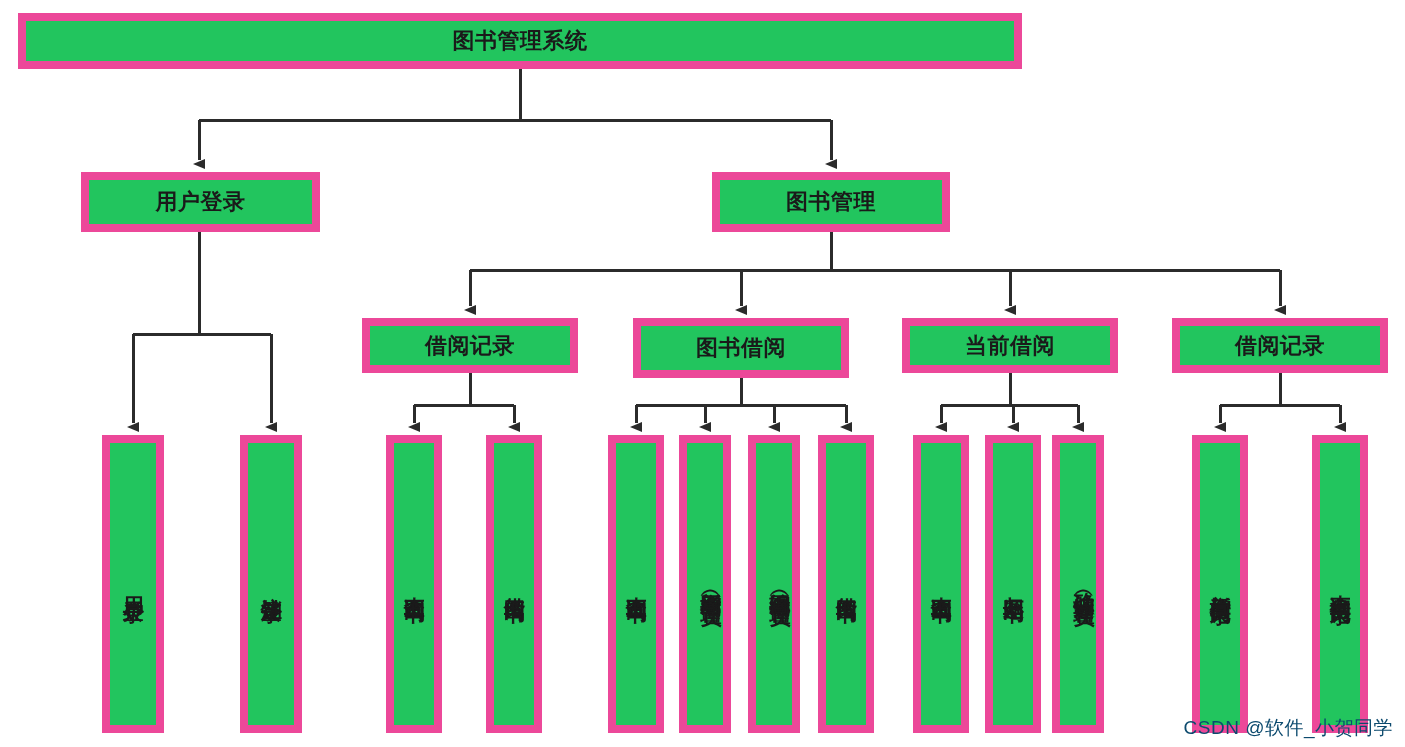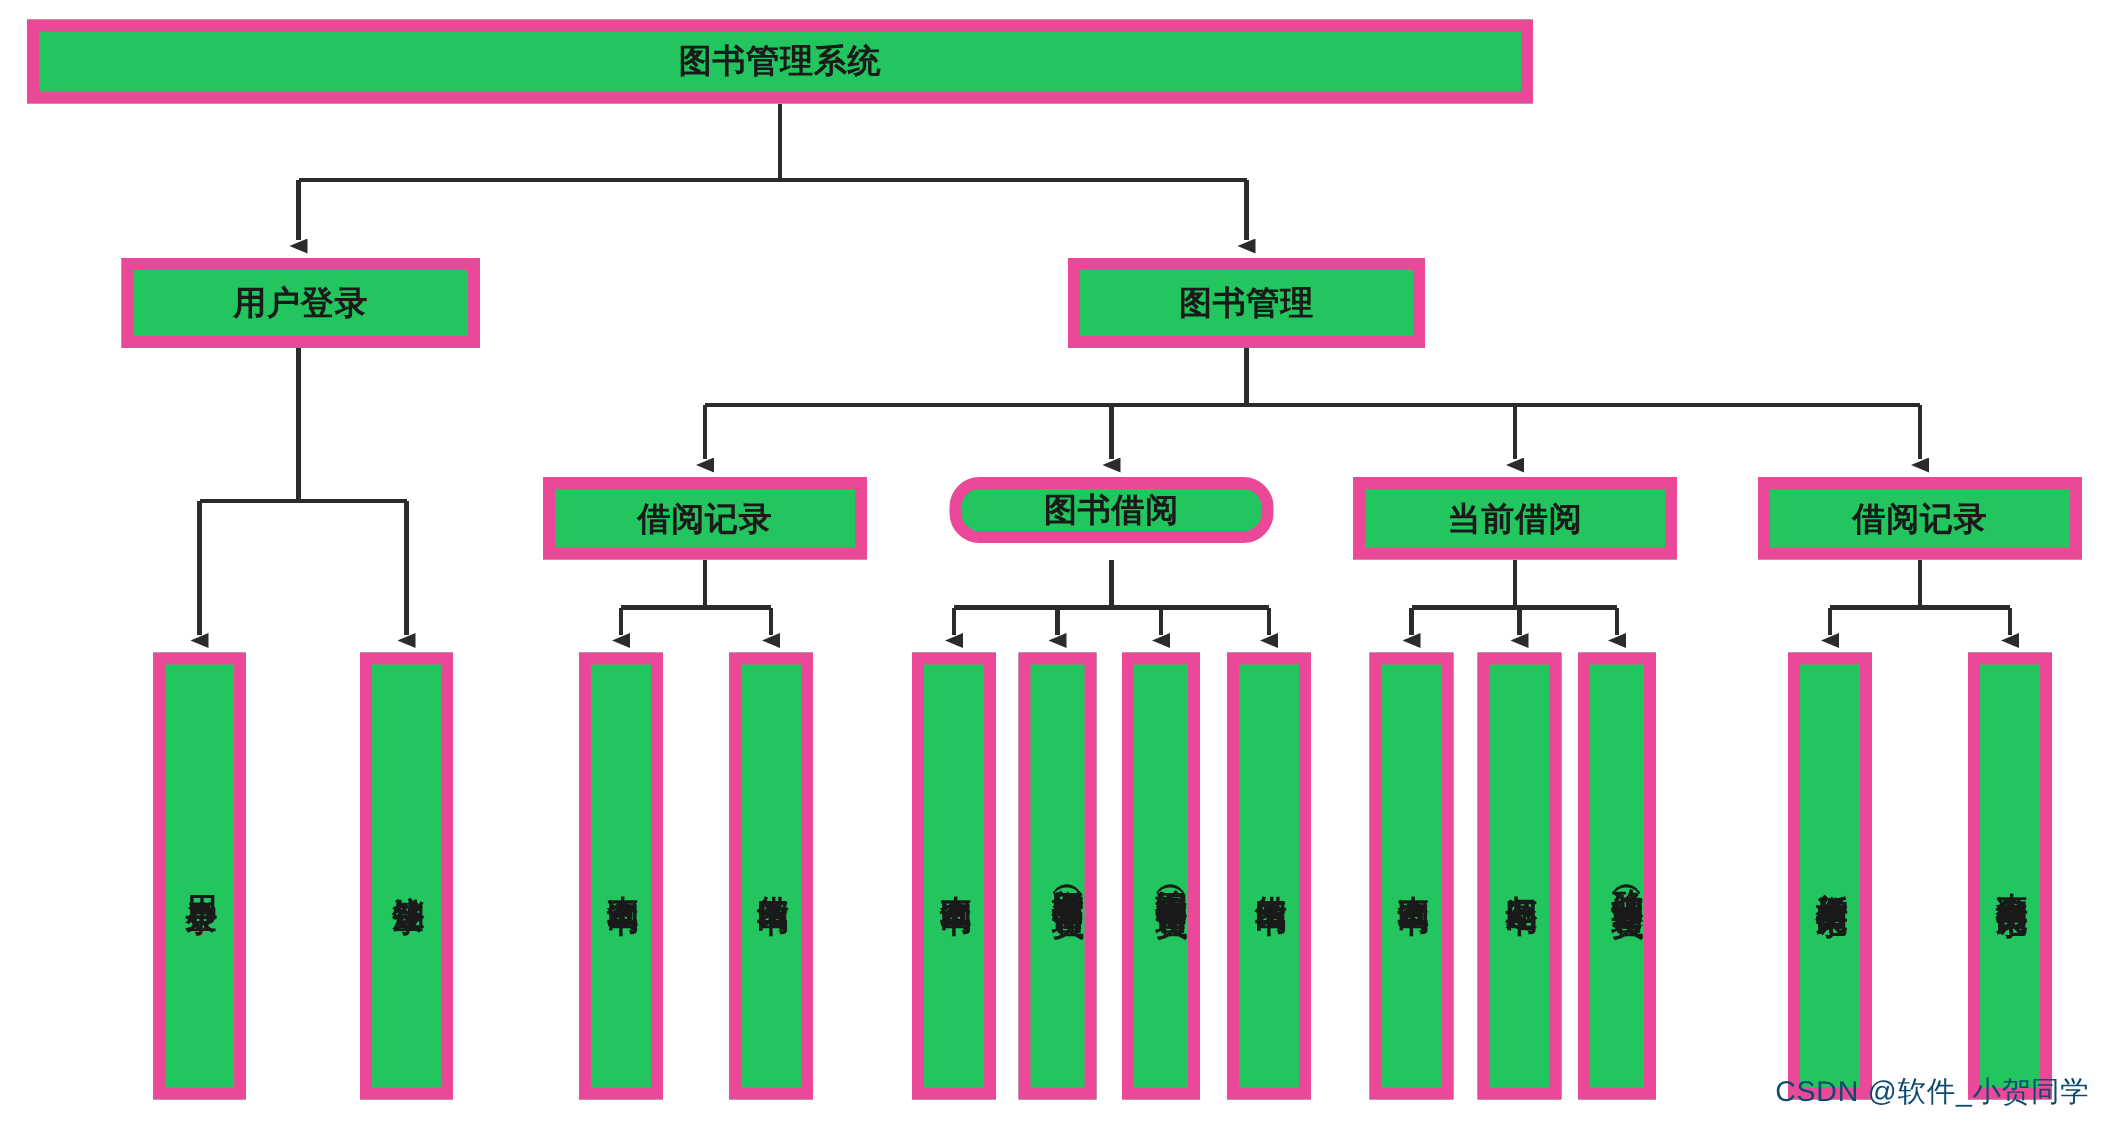--- a/index.html
+++ b/index.html
@@ -138,21 +138,21 @@
   <div class="node v" style="left:102px; top:435px; width:62px; height:298px;">
     <span class="lbl">用户登录</span>
   </div>
   <div class="node v" style="left:240px; top:435px; width:62px; height:298px;">
     <span class="lbl">注销登录</span>
   </div>
 
   <div class="node h" style="left:362px; top:318px; width:216px; height:55px;">
     <span class="lbl">借阅记录</span>
   </div>
-  <div class="node h" style="left:633px; top:318px; width:216px; height:44px;border-radius:20px;">
+  <div class="node h" style="left:633px; top:318px; width:216px; height:60px;">
     <span class="lbl">图书借阅</span>
   </div>
   <div class="node h" style="left:902px; top:318px; width:216px; height:55px;text-align:right;">
     <span class="lbl">当前借阅</span>
   </div>
   <div class="node h" style="left:1172px; top:318px; width:216px; height:55px;">
     <span class="lbl">借阅记录</span>
   </div>
 
   <div class="node v" style="left:386px; top:435px; width:56px; height:298px;">

